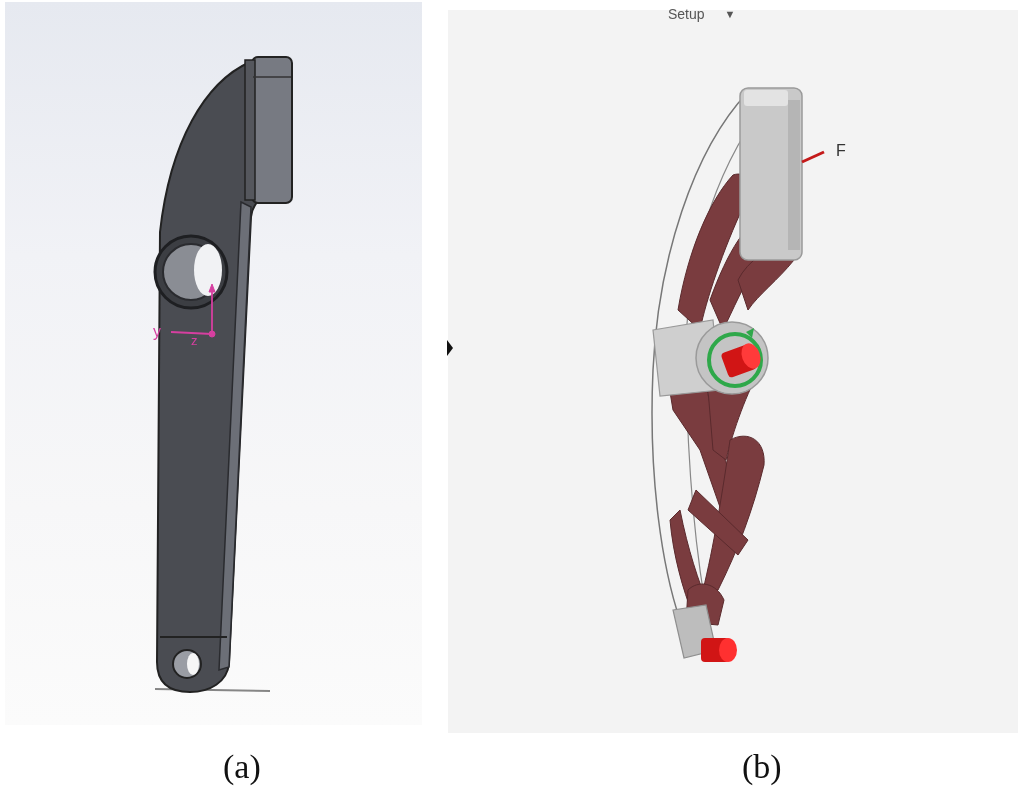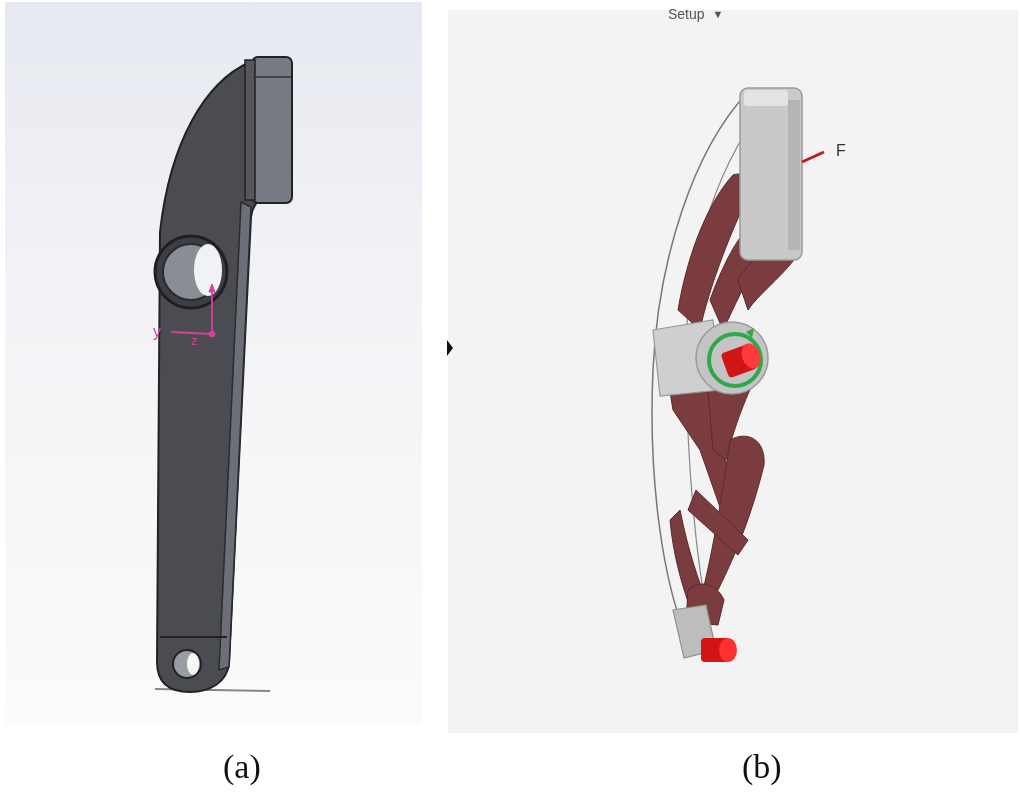--- a/index.html
+++ b/index.html
@@ -4,21 +4,21 @@
 <style>
   html, body { margin:0; padding:0; background:#ffffff; }
   body { width:1020px; height:795px; position:relative; overflow:hidden; font-family:"Liberation Sans", sans-serif; }
   .panel { position:absolute; overflow:hidden; }
   #panel-a { left:5px; top:2px; width:417px; height:723px;
     background: linear-gradient(180deg, #e6e9f0 0%, #f1f2f6 35%, #f7f7f8 70%, #fbfbfb 100%); }
   #panel-b { left:448px; top:10px; width:570px; height:723px; background:#f3f3f3; }
   .caption { position:absolute; top:748px; font-family:"Liberation Serif", serif; font-size:34px; color:#111; }
   #caption-a { left:223px; }
   #caption-b { left:742px; }
-  .setup { position:absolute; left:668px; top:6px; font-size:14px; color:#555; display:flex; align-items:center; gap:8px; z-index:3; }
+  .setup { position:absolute; left:668px; top:6px; font-size:14px; color:#555; display:flex; align-items:center; gap:20px; z-index:3; }
   .setup .tri { font-size:11px; color:#555; }
   .f-label { position:absolute; left:836px; top:142px; font-size:16px; color:#333; z-index:3; }
   .side-arrow { position:absolute; left:447px; top:340px; width:0; height:0; border-top:8px solid transparent; border-bottom:8px solid transparent; border-left:6px solid #111; z-index:3; }
   svg { position:absolute; left:0; top:0; }
 </style>
 </head>
 <body>
 
 <div class="panel" id="panel-a">
   <svg width="417" height="723" viewBox="0 0 417 723">

